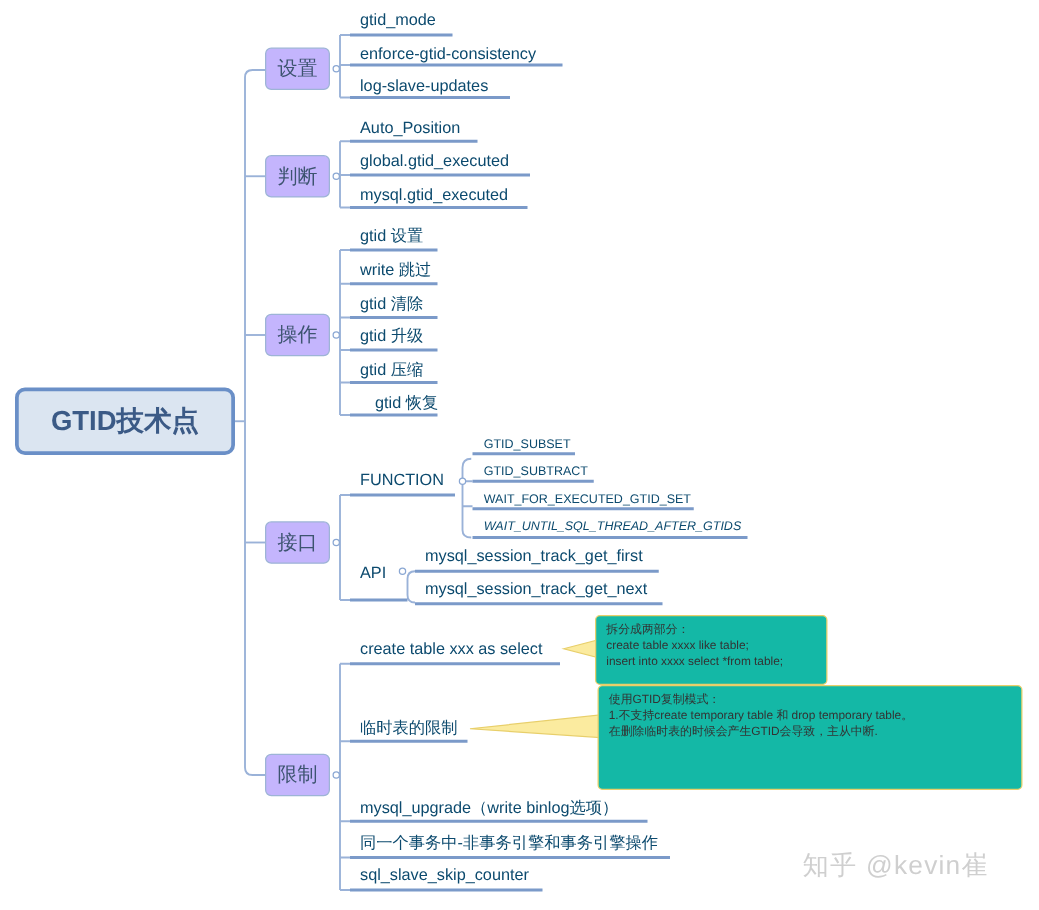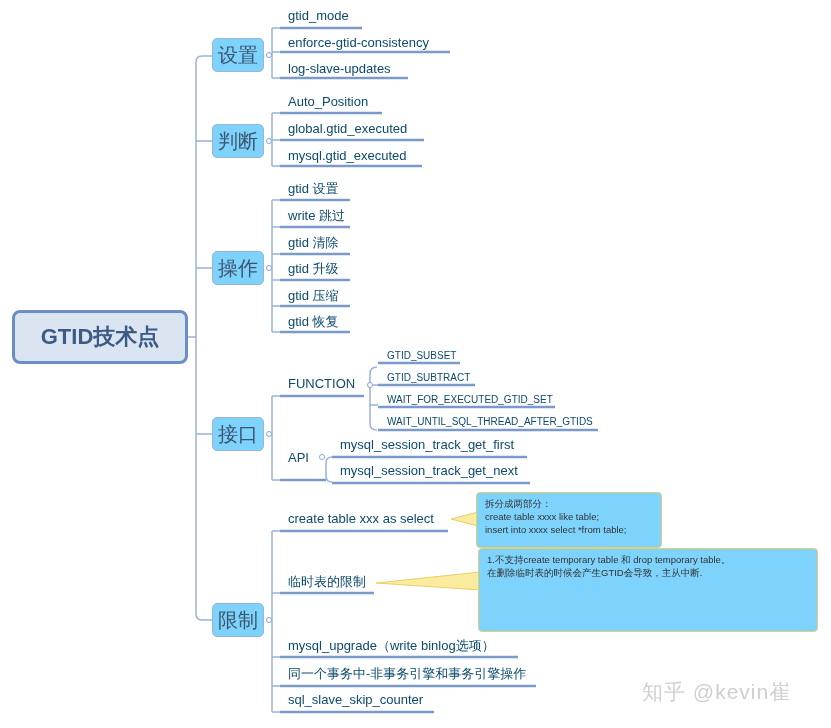--- a/index.html
+++ b/index.html
@@ -3,26 +3,26 @@
 <meta charset="utf-8">
 <style>
   html, body { margin:0; padding:0; background:#ffffff; }
   body { width:831px; height:728px; position:relative; overflow:hidden;
          font-family:"Liberation Sans","DejaVu Sans",sans-serif; color:#222; }
   svg.lines { position:absolute; left:0; top:0; width:831px; height:728px; }
   .root { position:absolute; left:12px; top:310px; width:176px; height:54px;
           background:#dbe5f1; border:3px solid #6a8fc7; border-radius:8px; box-sizing:border-box;
           display:flex; align-items:center; justify-content:center;
           font-weight:bold; font-size:22px; color:#3b5a86; }
-  .cat { position:absolute; width:52px; height:34px; background:#7dd3fc; border:1px solid #9db4d6;
+  .cat { position:absolute; width:52px; height:34px; background:#c4b5fd; border:1px solid #9db4d6;
          border-radius:5px; box-sizing:border-box; display:flex; align-items:center; justify-content:center;
-         font-size:20px; color:#3d5470; }
+         font-size:16px; color:#3d5470; }
   .leaf { position:absolute; font-size:13px; color:#0c4a6e; white-space:nowrap; line-height:16px; }
   .leaf.small { font-size:10px; }
-  .note { position:absolute; background:#7dd3fc; border:1px solid #e8cf6a; border-radius:4px;
+  .note { position:absolute; background:#14b8a6; border:1px solid #e8cf6a; border-radius:4px;
           box-sizing:border-box; padding:4px 8px; font-size:9.5px; line-height:13px; color:#333; }
   .note div { white-space:nowrap; }
   .dot { position:absolute; width:6px; height:6px; border:1px solid #8aa7d3; border-radius:50%;
          background:#fff; box-sizing:border-box; }
   .watermark { position:absolute; left:642px; top:678px; font-size:21px; color:#cfcfcf; letter-spacing:1px; }
 </style>
 </head>
 <body>
 
 <svg class="lines" xmlns="http://www.w3.org/2000/svg">
@@ -102,40 +102,41 @@
 
 <div class="leaf" style="left:288px;top:94px;">Auto_Position</div>
 <div class="leaf" style="left:288px;top:121px;">global.gtid_executed</div>
 <div class="leaf" style="left:288px;top:148px;">mysql.gtid_executed</div>
 
 <div class="leaf" style="left:288px;top:181px;">gtid 设置</div>
 <div class="leaf" style="left:288px;top:208px;">write 跳过</div>
 <div class="leaf" style="left:288px;top:235px;">gtid 清除</div>
 <div class="leaf" style="left:288px;top:261px;">gtid 升级</div>
 <div class="leaf" style="left:288px;top:288px;">gtid 压缩</div>
-<div class="leaf" style="left:288px;top:314px;text-align:right;">gtid 恢复</div>
+<div class="leaf" style="left:300px;top:314px;text-align:right;">gtid 恢复</div>
 
 <div class="leaf" style="left:288px;top:376px;">FUNCTION</div>
 <div class="leaf small" style="left:387px;top:348px;">GTID_SUBSET</div>
 <div class="leaf small" style="left:387px;top:370px;">GTID_SUBTRACT</div>
 <div class="leaf small" style="left:387px;top:392px;">WAIT_FOR_EXECUTED_GTID_SET</div>
-<div class="leaf small" style="left:387px;top:414px;">WAIT_UNTIL_SQL_THREAD_AFTER_GTIDS</div>
+<div class="leaf small" style="left:387px;top:414px;font-style:italic;">WAIT_UNTIL_SQL_THREAD_AFTER_GTIDS</div>
 <div class="leaf" style="left:288px;top:450px;">API</div>
 <div class="leaf" style="left:340px;top:437px;">mysql_session_track_get_first</div>
 <div class="leaf" style="left:340px;top:463px;">mysql_session_track_get_next</div>
 
 <div class="leaf" style="left:288px;top:511px;">create table xxx as select</div>
 <div class="leaf" style="left:288px;top:574px;">临时表的限制</div>
 <div class="leaf" style="left:288px;top:638px;">mysql_upgrade（write binlog选项）</div>
 <div class="leaf" style="left:288px;top:666px;">同一个事务中-非事务引擎和事务引擎操作</div>
 <div class="leaf" style="left:288px;top:692px;">sql_slave_skip_counter</div>
 
 <div class="note" style="left:476px;top:492px;width:186px;height:56px;">
   <div>拆分成两部分：</div>
   <div>create table xxxx like table;</div>
   <div>insert into xxxx select *from table;</div>
 </div>
 <div class="note" style="left:478px;top:548px;width:340px;height:84px;">
+  <div>使用GTID复制模式：</div>
   <div>1.不支持create temporary table 和 drop temporary table。</div>
   <div>在删除临时表的时候会产生GTID会导致，主从中断.</div>
 </div>
 
 <div class="watermark">知乎 @kevin崔</div>
 
 </body></html>

